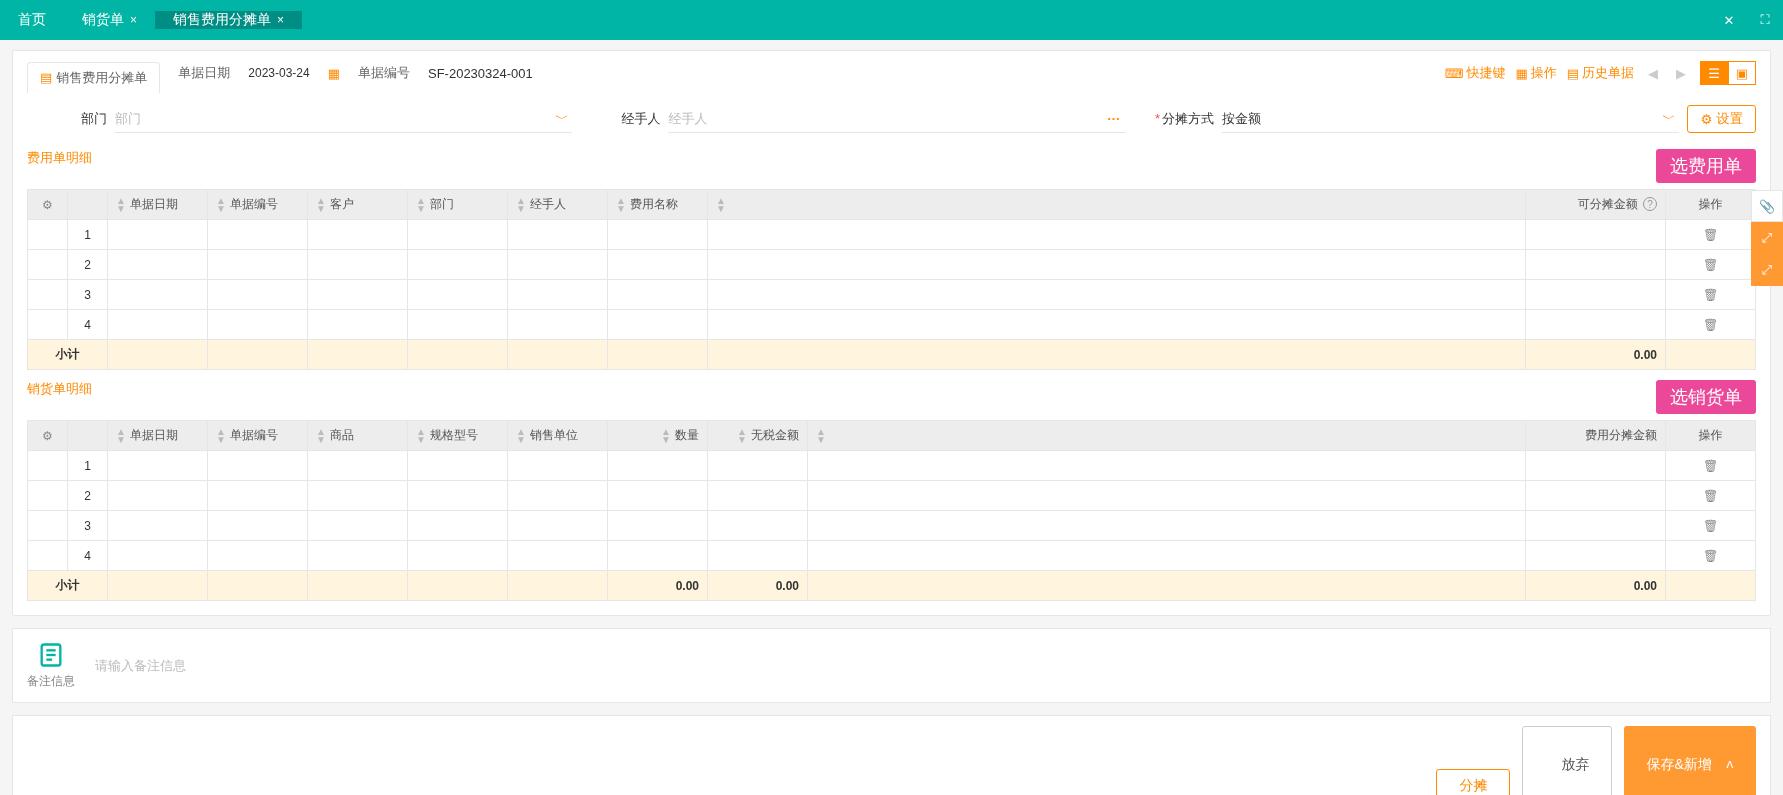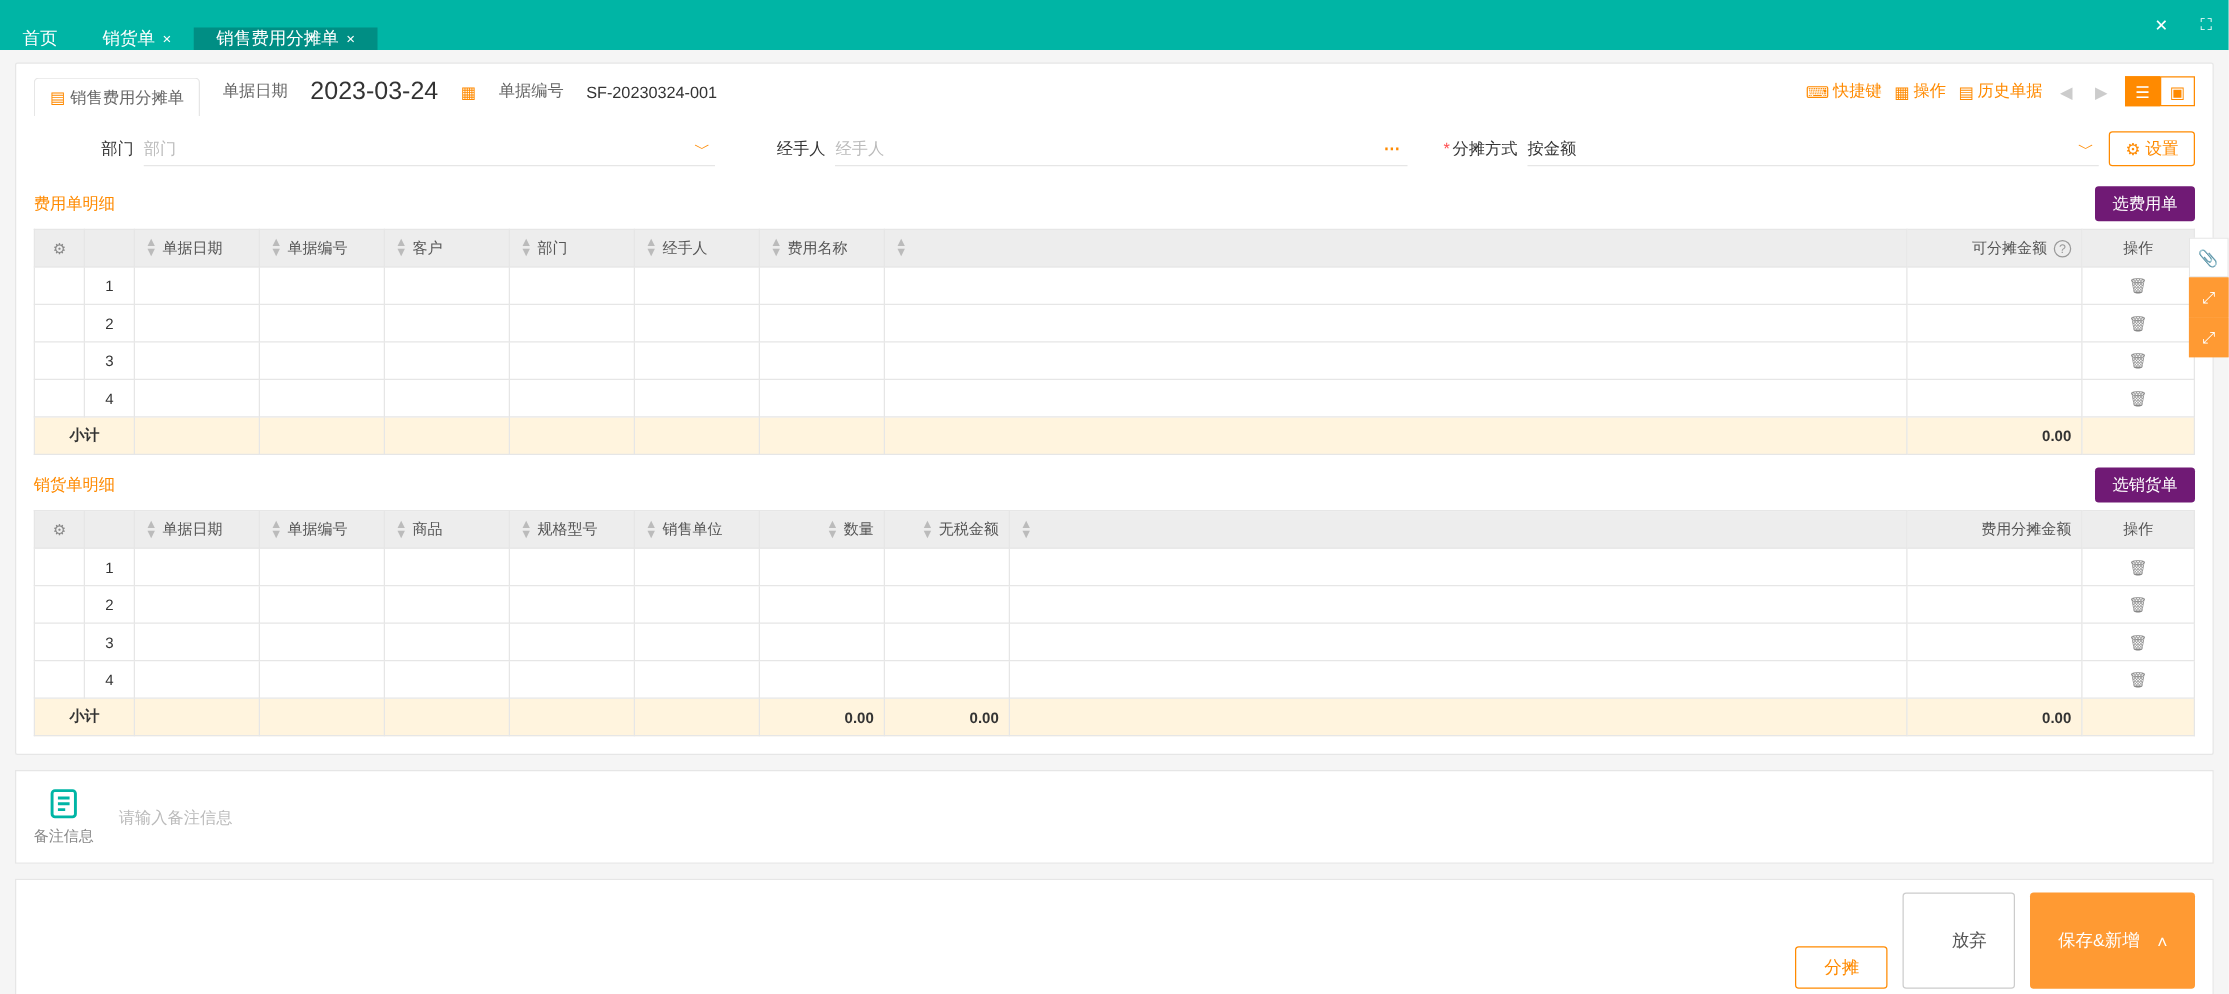--- a/index.html
+++ b/index.html
@@ -1,35 +1,35 @@
 <!DOCTYPE html>
 <html><head>
 <meta charset="utf-8">
 <style>
   * { box-sizing: border-box; margin: 0; padding: 0; }
   body { font-family: "Microsoft YaHei", Arial, sans-serif; font-size: 13px; color: #333; background: #f5f5f5; }
   
   
-  .topbar { background: #00b5a5; height: 40px; display: flex; align-items: flex-end; position: relative; }
+  .topbar { background: #00b5a5; height: 40px; display: flex; align-items: center; position: relative; }
   .topbar .tab { padding: 0 18px; display: flex; align-items: center; color: #fff; font-size: 14px; cursor: pointer; }
   .topbar .tab.dark { background: #008e84; }
   .topbar .tab .close { margin-left: 6px; font-size: 12px; }
   .topbar .rbtns { position: absolute; right: 0; top: 0; height: 40px; display: flex; }
   .topbar .rbtn { width: 36px; display:flex; align-items:center; justify-content:center; color:#fff; cursor:pointer; }
 
   
   .page { padding: 10px 12px 0 12px; }
   .card { background: #fff; border: 1px solid #e6e6e6; border-radius: 2px; padding: 0 14px 14px 14px; position:relative; }
   
   
   .form-tab-row { display:flex; align-items:center; height: 44px; gap: 18px; }
   .form-tab { border:1px solid #e6e6e6; border-bottom:none; border-radius: 4px 4px 0 0; padding: 6px 12px; color:#666; display:flex; align-items:center; gap:4px; margin-top:8px; }
   .form-tab .ficon { color:#ff8a00; }
   .hdr-field-lbl { color:#666; }
-  .hdr-date { font-size:20px; color:#333; }
+  .hdr-date { font-size:12px; color:#333; }
   .cal-icon { color:#ff8a00; }
   .hdr-actions { margin-left:auto; display:flex; align-items:center; gap:10px; color:#ff8a00; font-size:13px; }
   .hdr-actions .act { display:flex; align-items:center; gap:3px; cursor:pointer; }
   .view-toggle { display:flex; }
   .view-toggle .vt { width:28px; height:24px; border:1px solid #ff8a00; display:flex; align-items:center; justify-content:center; }
   .view-toggle .vt.active { background:#ff8a00; color:#fff; }
   .view-toggle .vt:not(.active){ color:#ff8a00; background:#fff; }
   .nav-arrow { color:#ccc; cursor:pointer; padding:0 4px; }
 
   
@@ -37,23 +37,23 @@
   .fgroup { display:flex; align-items:center; flex:1; gap:8px; }
   .flabel { width: 80px; text-align:right; color:#333; }
   .flabel .req { color:#ff4d4f; margin-right:2px; }
   .finput { flex:1; position:relative; border-bottom:1px solid #e6e6e6; height:28px; display:flex; align-items:center; }
   .finput .ph { color:#bbb; }
   .finput .chev { color:#ff8a00; position:absolute; right:4px; }
   .finput .dots { color:#ff8a00; position:absolute; right:4px; letter-spacing:2px; font-weight:bold; }
   .settings-btn { border:1px solid #ff8a00; color:#ff8a00; background:#fff; padding:4px 12px; border-radius:3px; cursor:pointer; display:flex; align-items:center; gap:4px; }
 
   
-  .sec-head { display:flex; align-items:center; margin-top:10px; }
+  .sec-head { display:flex; margin-top:10px; }
   .sec-title { color:#ff8a00; font-size:13px; }
-  .sec-btn { margin-left:auto; background:#701a75; color:#fff; border:none; padding:5px 14px; border-radius:3px; cursor:pointer; font-size:13px; }
+  .sec-btn { margin-left:auto; background:#ec4899; color:#fff; border:none; padding:5px 14px; border-radius:3px; cursor:pointer; font-size:18px; }
 
   
   table.grid { width:100%; border-collapse:collapse; margin-top:6px; table-layout:fixed; }
   table.grid th, table.grid td { border:1px solid #e6e6e6; height:30px; padding:0 8px; font-size:12px; }
   table.grid th { background:#ededed; color:#555; font-weight:normal; text-align:left; }
   table.grid th.center, table.grid td.center { text-align:center; }
   table.grid th.right, table.grid td.right { text-align:right; }
   .gear { color:#888; }
   .sorter { color:#bbb; margin-right:4px; font-size:10px; display:inline-block; line-height:8px; vertical-align:middle; }
   .help-ic { display:inline-block; border:1px solid #999; color:#999; border-radius:50%; width:14px; height:14px; line-height:13px; text-align:center; font-size:10px; margin-left:2px; }

